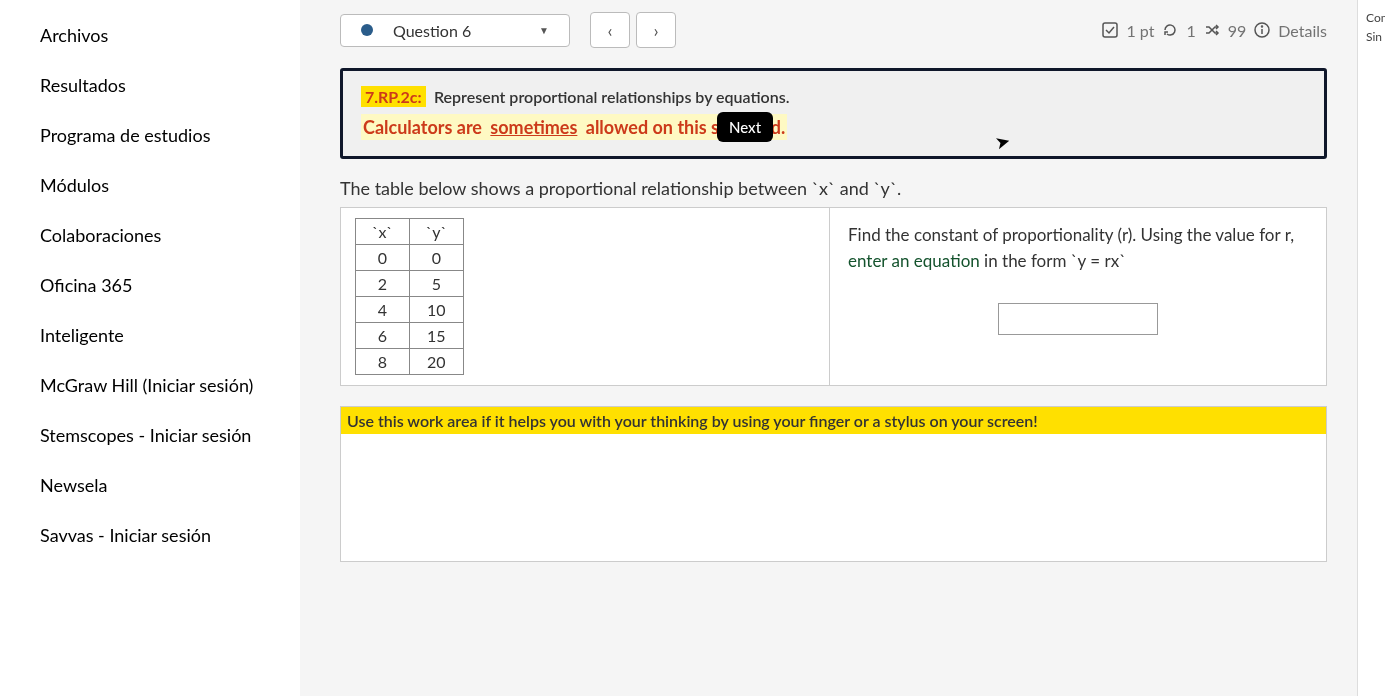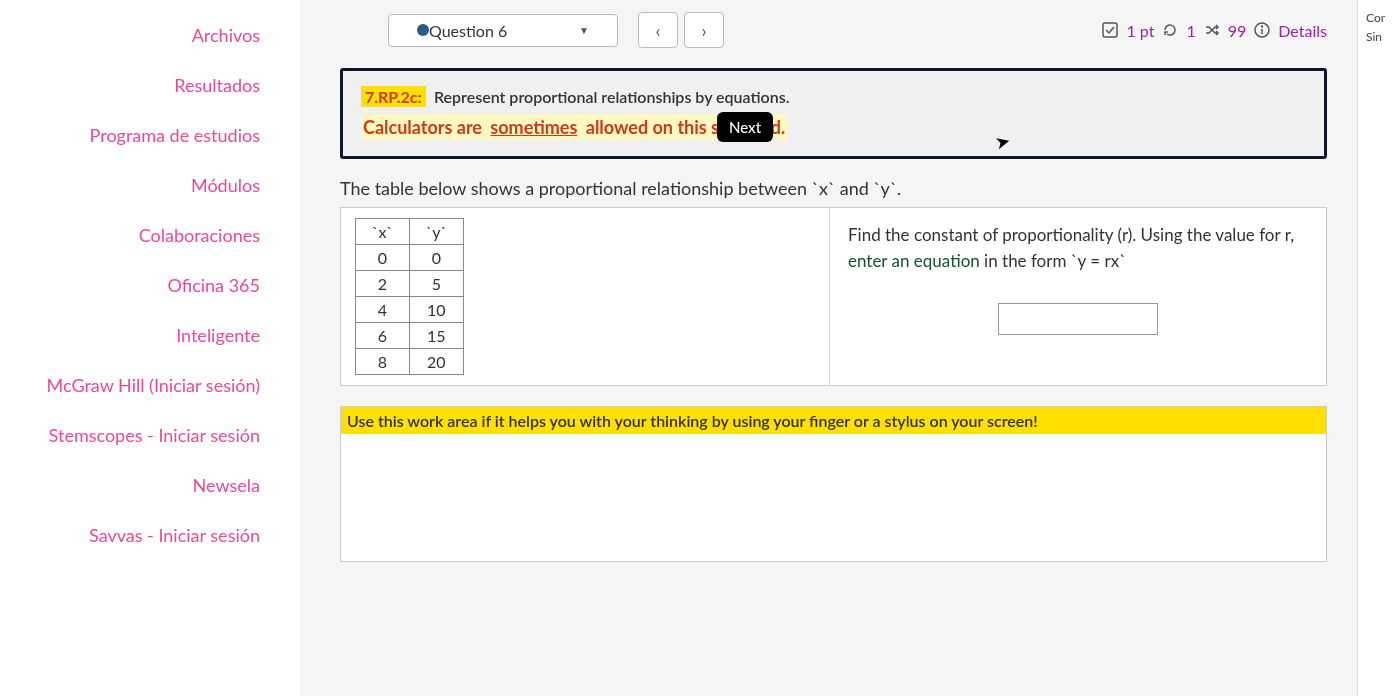--- a/index.html
+++ b/index.html
@@ -17,48 +17,46 @@
       height: 100%;
     }
     .sidebar {
       width: 300px;
       background: #fff;
       padding: 10px 0;
       flex-shrink: 0;
     }
     .sidebar-item {
       padding: 14px 40px;
-      color: #ec4899;
+      color: #000000;
       font-size: 18px;
       cursor: pointer;
-      text-align: right;
     }
     .main {
       flex: 1;
       padding: 0 30px 0 40px;
       position: relative;
       overflow: hidden;
     }
     .topbar {
       display: flex;
       align-items: center;
       padding: 12px 0 20px 0;
       gap: 10px;
     }
     .q-indicator {
       display: flex;
       align-items: center;
-      gap: 0;
+      gap: 20px;
       border: 1px solid #bbb;
       background: #fff;
-      padding: 6px 28px;
+      padding: 6px 20px;
       border-radius: 4px;
       min-width: 230px;
       position: relative;
-      margin-left: 48px;
     }
     .q-dot {
       width: 12px; height: 12px; border-radius: 50%; background: #2a5c8a;
     }
     .q-caret {
       margin-left: auto;
       font-size: 10px;
       color: #555;
     }
     .nav-btns {
@@ -74,21 +72,21 @@
       border-radius: 4px;
       cursor: pointer;
       font-size: 18px;
       color: #555;
     }
     .topbar-right {
       margin-left: auto;
       display: flex;
       align-items: center;
       gap: 8px;
-      color: #a21caf;
+      color: #737373;
     }
     .details-link { cursor: pointer; }
     .ico { display: inline-flex; align-items: center; }
     .standard-box {
       border: 3px solid #0f172a;
       background: #f0f0f0;
       padding: 16px 18px 18px 18px;
       border-radius: 3px;
     }
     .standard-tag {

